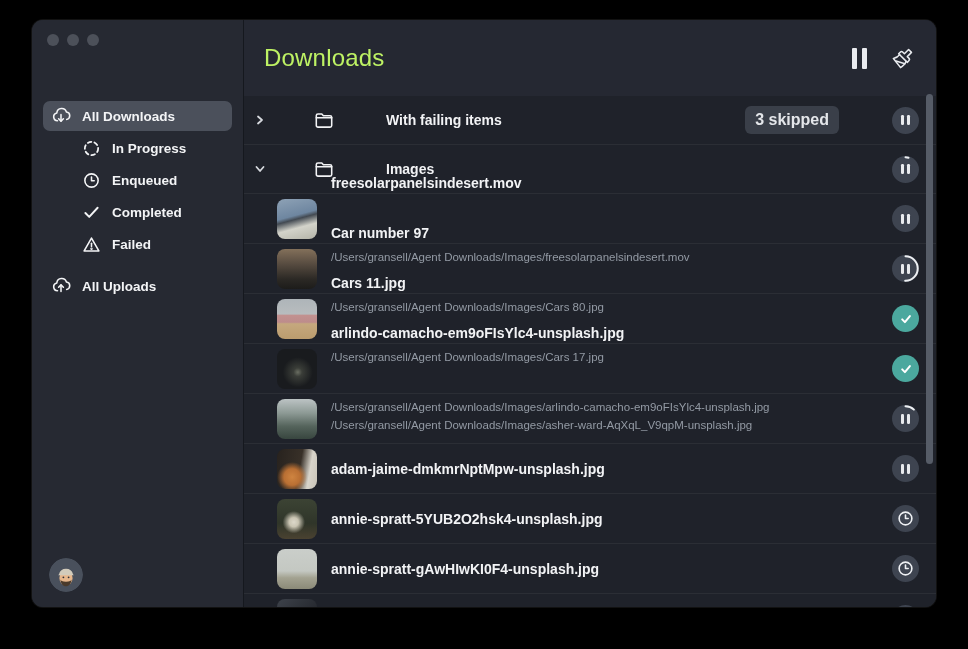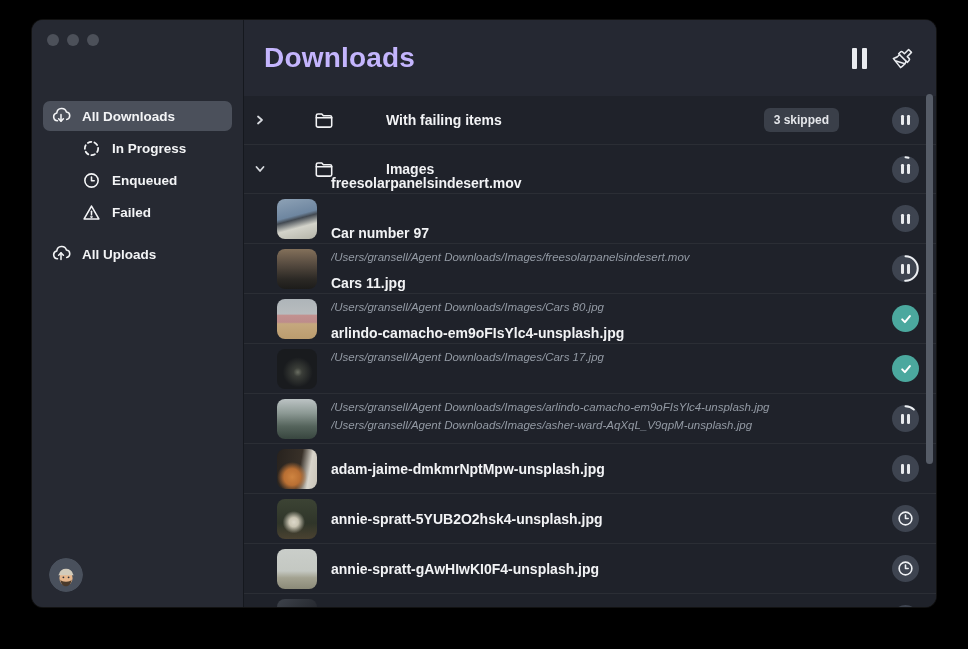--- a/index.html
+++ b/index.html
@@ -23,42 +23,42 @@
   }
   .side-item.selected{background:#4b505b;}
   .side-item.indent{margin-left:30px;}
   .side-item.gap-top{margin-top:10px;}
   .s-ic{width:22px;height:22px;flex:none;display:flex;align-items:center;justify-content:center;}
   .s-ic svg{display:block;}
   .avatar{position:absolute;left:17px;bottom:15px;width:34px;height:34px;border-radius:50%;overflow:hidden;}
   
   .main{flex:1;background:#1f222a;border-left:1px solid #15181e;position:relative;display:flex;flex-direction:column;min-width:0;}
   .m-header{height:76px;flex:none;background:#252832;display:flex;align-items:center;padding:0 22px 0 20px;}
-  .m-title{font-size:28px;font-weight:700;color:#c4b5fd;letter-spacing:.2px;}
+  .m-title{font-size:24px;font-weight:400;color:#bef264;letter-spacing:.2px;}
   .h-actions{margin-left:auto;display:flex;align-items:center;gap:24px;}
   .h-btn{background:none;border:none;padding:0;display:flex;align-items:center;justify-content:center;cursor:pointer;}
   .pause-bars{display:flex;gap:5px;}
   .pause-bars i{display:block;width:5px;height:21px;background:#e9ebef;border-radius:1px;}
   
   .rows{flex:1;overflow:hidden;display:flex;flex-direction:column;}
   .row{display:flex;align-items:center;padding-right:17px;flex:none;}
   .row + .row{border-top:1px solid rgba(255,255,255,.055);}
   .folder-row{height:48px;padding-left:7px;gap:41px;}
   .file-row{height:49px;padding-left:33px;}
   .chev{width:17px;height:16px;display:flex;align-items:center;justify-content:center;flex:none;}
   .f-ic{width:22px;height:22px;margin:0 10px 0 4px;display:flex;align-items:center;justify-content:center;flex:none;}
   .f-name{font-size:14px;font-weight:700;color:#f2f3f5;white-space:nowrap;}
   .badge{
-    margin-left:auto;background:#3a3f49;color:#e4e6ea;font-size:12px;font-weight:600;
+    margin-left:auto;background:#3a3f49;color:#e4e6ea;font-size:16px;font-weight:600;
     padding:5px 10px;border-radius:6px;white-space:nowrap;
   }
   .thumb{width:40px;height:40px;border-radius:8px;flex:none;margin-right:14px;background:#333;}
   .meta{display:flex;flex-direction:column;min-width:0;justify-content:center;gap:48px;}
   .name{font-size:14px;font-weight:700;color:#f2f3f5;white-space:nowrap;overflow:hidden;text-overflow:ellipsis;}
-  .path{font-size:11.5px;color:#939aa4;margin-top:12px;white-space:nowrap;overflow:hidden;text-overflow:ellipsis;font-style:italic;}
+  .path{font-size:11.5px;color:#939aa4;margin-top:12px;white-space:nowrap;overflow:hidden;text-overflow:ellipsis;}
   .sbtn{
     margin-left:auto;width:27px;height:27px;border-radius:50%;flex:none;position:relative;
     display:flex;align-items:center;justify-content:center;cursor:pointer;
   }
   .badge + .sbtn{margin-left:12px;}
   .sbtn.st-paused,.sbtn.st-enqueued{background:#3e4450;}
   .sbtn.st-completed{background:#4ba89e;}
   .pbars{display:flex;gap:3px;}
   .pbars i{display:block;width:3px;height:10px;background:#e9ebee;border-radius:1.2px;}
   .ring{position:absolute;left:0;top:0;pointer-events:none;}
@@ -108,20 +108,28 @@
           <span class="s-lb">In Progress</span>
         </div>
         <div class="side-item indent">
           <span class="s-ic">
             <svg width="21" height="21" viewBox="0 0 24 24" fill="none" stroke="#f3f4f6" stroke-width="1.8" stroke-linecap="round" stroke-linejoin="round">
               <circle cx="12" cy="12" r="7.6"></circle>
               <path d="M12 8v4.2h3.1"></path>
             </svg>
           </span>
           <span class="s-lb">Enqueued</span>
+        </div>
+        <div class="side-item indent">
+          <span class="s-ic">
+            <svg width="21" height="21" viewBox="0 0 24 24" fill="none" stroke="#f3f4f6" stroke-width="2.2" stroke-linecap="round" stroke-linejoin="round">
+              <path d="m5 12.6 4.4 4.4L19 6.6"></path>
+            </svg>
+          </span>
+          <span class="s-lb">Completed</span>
         </div>
         <div class="side-item indent">
           <span class="s-ic">
             <svg width="21" height="21" viewBox="0 0 24 24" fill="none" stroke="#f3f4f6" stroke-width="1.8" stroke-linecap="round" stroke-linejoin="round">
               <path d="M12 4.6 3.6 19.4h16.8L12 4.6z"></path>
               <path d="M12 10.6v3.6"></path>
               <circle cx="12" cy="16.8" r="0.5" fill="#f3f4f6"></circle>
             </svg>
           </span>
           <span class="s-lb">Failed</span>

